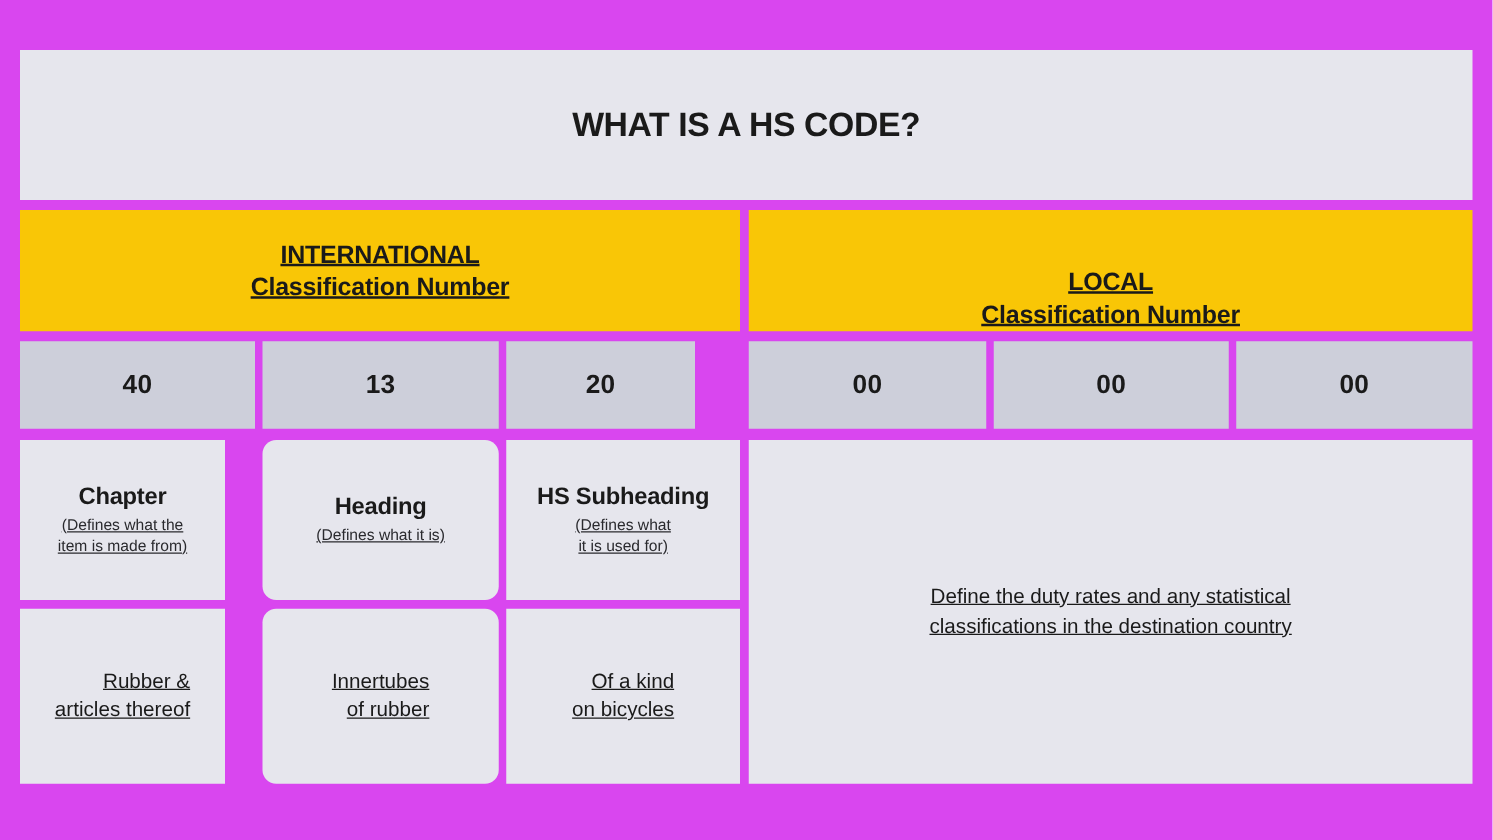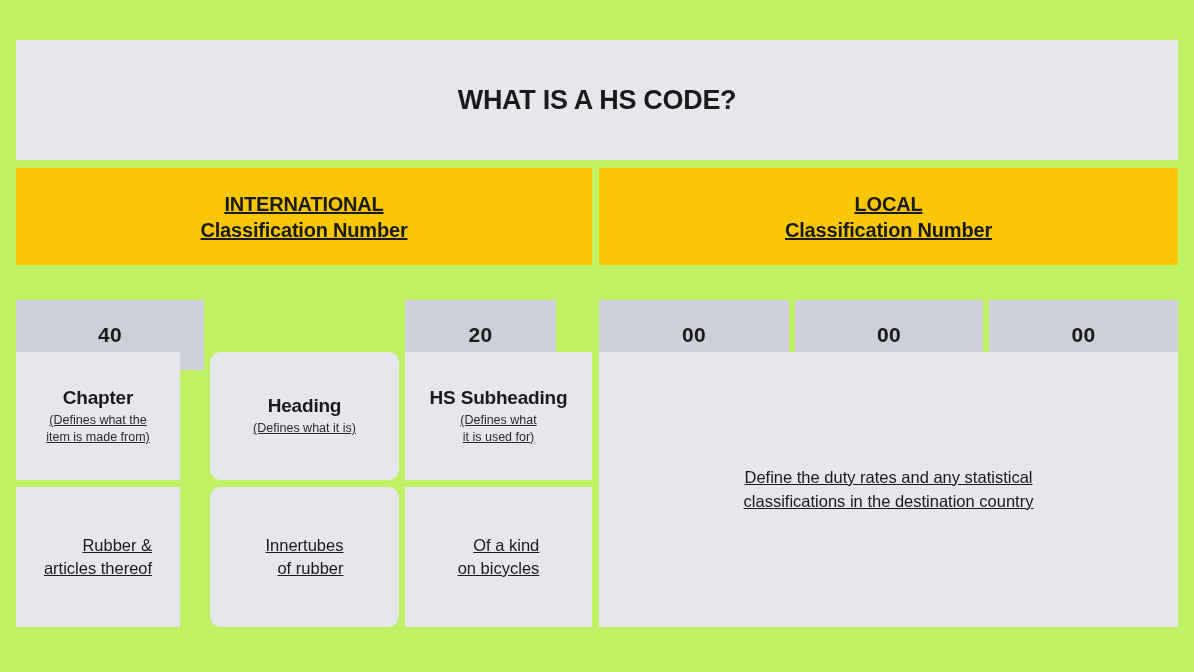--- a/index.html
+++ b/index.html
@@ -11,47 +11,47 @@
   * { margin: 0; padding: 0; box-sizing: border-box; }
   html, body { background: #ffffff; }
   body {
     font-family: "Liberation Sans", sans-serif;
     color: var(--text);
   }
   .canvas {
     position: relative;
     width: 1194px;
     height: 672px;
-    background: #bef264;
+    background: #d946ef;
     overflow: hidden;
   }
   .cell {
     position: absolute;
     display: flex;
     flex-direction: column;
     align-items: center;
     justify-content: center;
     text-align: center;
   }
   .bg-light  { background: var(--light-gray); }
-  .bg-mid    { background: var(--mid-gray); margin-top: 27px; }
+  .bg-mid    { background: var(--mid-gray); }
   .bg-yellow { background: var(--yellow); }
   .pre { white-space: pre-line; text-decoration: underline; }
 
   .title-bar { left: 16px; top: 40px; width: 1162px; height: 120px; }
   .page-title {
     font-size: 27px;
     font-weight: bold;
     letter-spacing: -0.3px;
     color: var(--text);
   }
 
   .hdr { top: 168px; height: 97px; }
   .hdr-intl  { left: 16px;  width: 576px; }
-  .hdr-local { left: 599px; width: 579px; }
+  .hdr-local { left: 599px; width: 579px; justify-content: flex-end; }
   .hdr-text {
     font-size: 20px;
     font-weight: bold;
     line-height: 1.3;
     letter-spacing: -0.2px;
   }
 
   .num { top: 273px; height: 70px; }
   .num-text { font-size: 21px; font-weight: bold; letter-spacing: 0.3px; }
   .n1 { left: 16px;  width: 188px; }
@@ -97,20 +97,23 @@
 Classification Number</div>
   </div>
   <div class="cell bg-yellow hdr hdr-local">
     <div class="hdr-text pre">LOCAL
 Classification Number</div>
   </div>
 
   <div class="cell bg-mid num n1">
     <div class="num-text">40</div>
   </div>
+  <div class="cell bg-mid num n2">
+    <div class="num-text">13</div>
+  </div>
   <div class="cell bg-mid num n3">
     <div class="num-text">20</div>
   </div>
 
   <div class="cell bg-mid num n4">
     <div class="num-text">00</div>
   </div>
   <div class="cell bg-mid num n5">
     <div class="num-text">00</div>
   </div>

